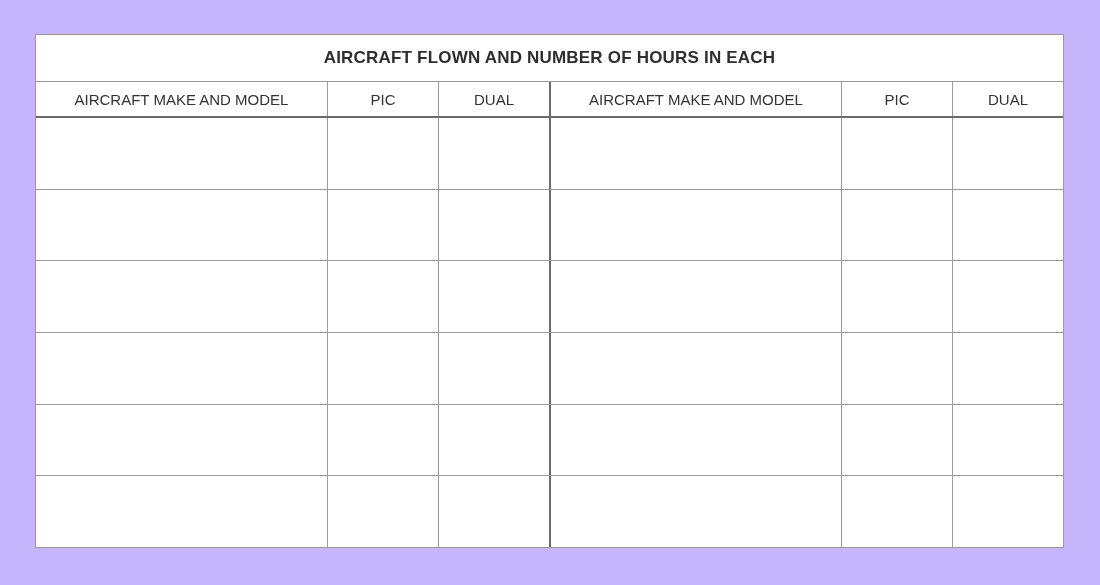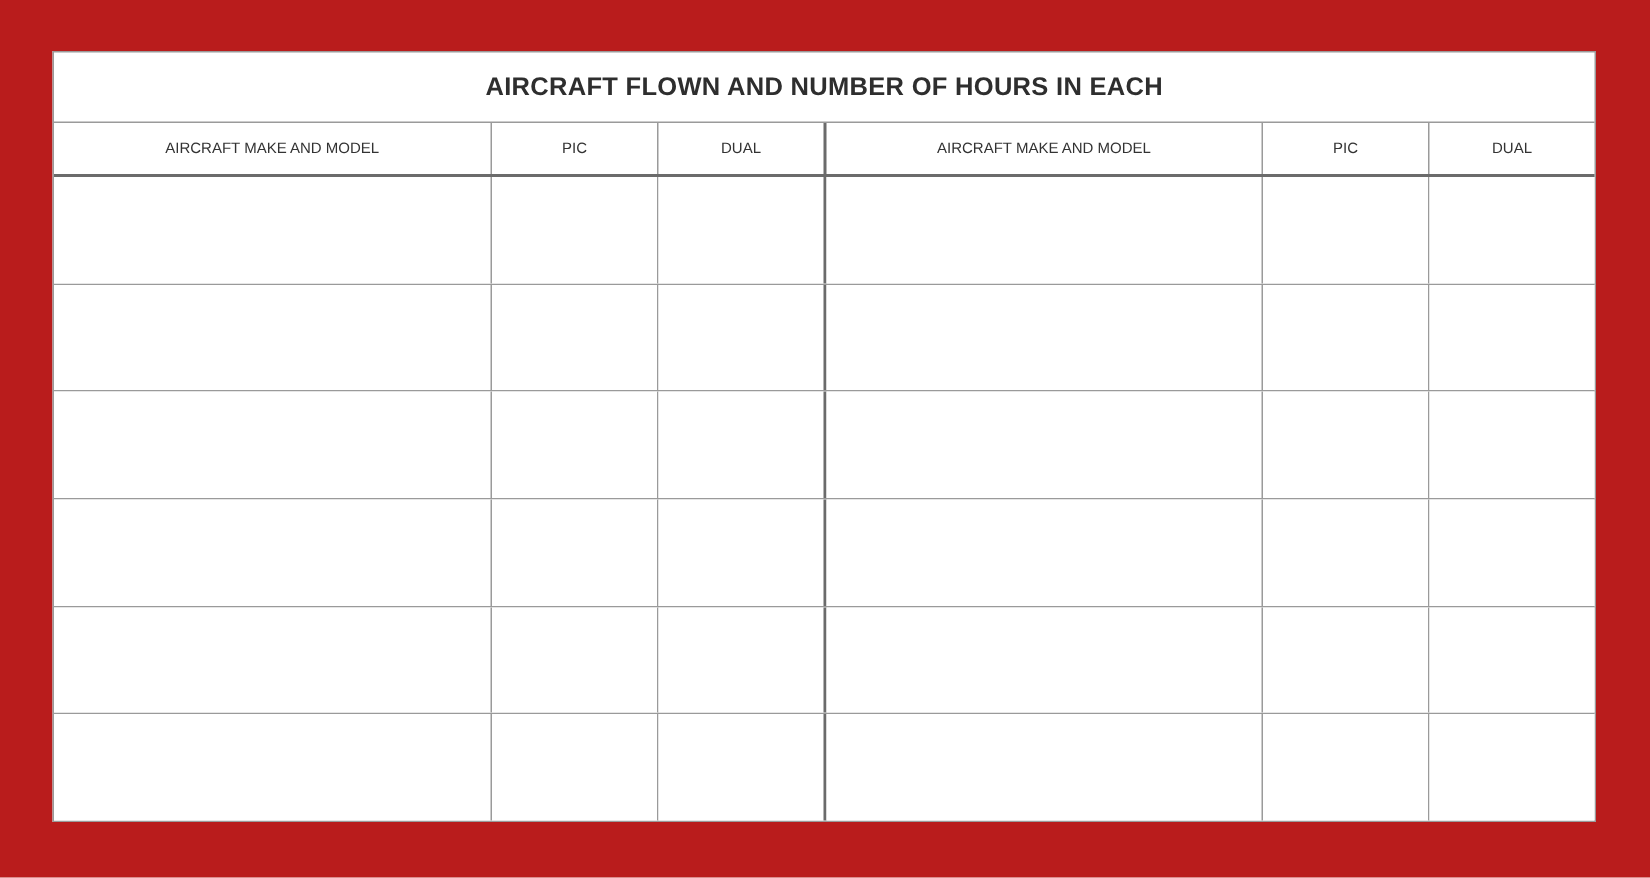--- a/index.html
+++ b/index.html
@@ -13,21 +13,21 @@
     height: 585px;
     font-family: "Liberation Sans", sans-serif;
     color: #333333;
     overflow: hidden;
   }
 
   .page {
     position: relative;
     width: 1100px;
     height: 585px;
-    background: #b91c1c;
+    background: #c4b5fd;
   }
 
   
   .log-table {
     position: absolute;
     left: 35px;
     top: 34px;
     width: 1029px;
     height: 514px;
     box-sizing: border-box;
@@ -63,21 +63,21 @@
     box-sizing: border-box;
     border-bottom: 2px solid #6b6b6b;
     display: flex;
   }
   .header-cell {
     box-sizing: border-box;
     display: flex;
     align-items: center;
     justify-content: center;
     border-right: 1px solid #9a9a9a;
-    font-size: 10px;
+    font-size: 15px;
     font-weight: normal;
     color: #333333;
     white-space: nowrap;
     overflow: hidden;
   }
   .header-cell.last { border-right: none; }
   .header-cell.mid-divider { border-right: 2px solid #6b6b6b; }
 
   
   .body-area {

